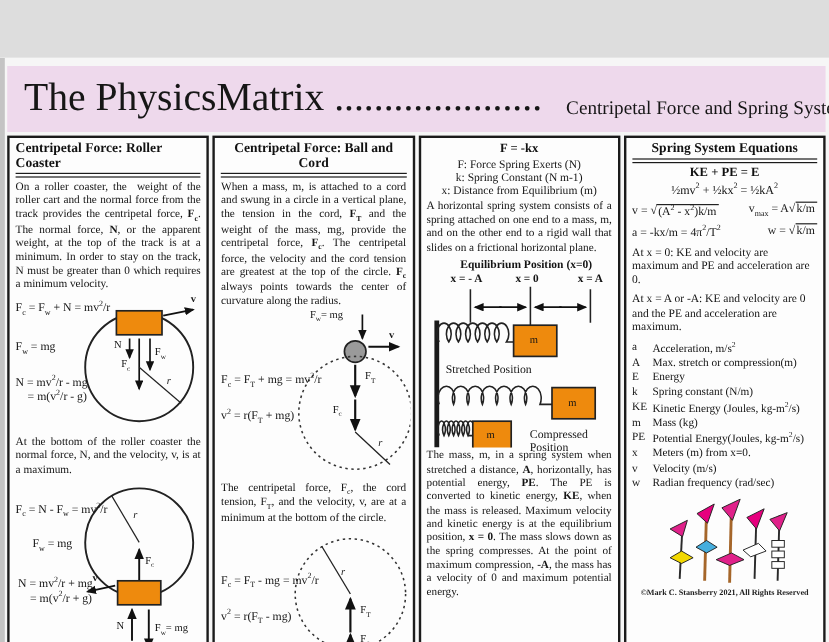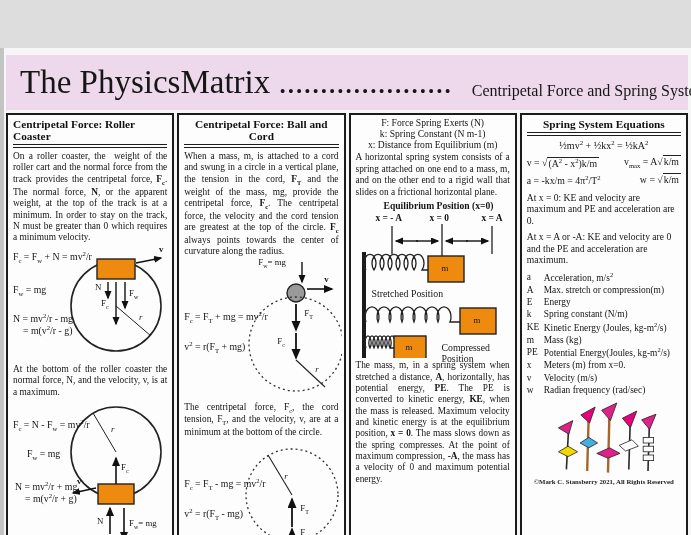--- a/index.html
+++ b/index.html
@@ -165,20 +165,21 @@
         <span class="lbl" style="left:116px;top:62px;">F<sub>T</sub></span>
         <span class="lbl" style="left:116px;top:86px;">F<sub>c</sub></span>
         <span class="lbl bold" style="left:60px;top:99px;">v</span>
 
         <div class="eqabs eq" style="left:0;top:36px;">F<sub>c</sub> = F<sub>T</sub> -  mg = mv<sup>2</sup>/r</div>
         <div class="eqabs eq" style="left:0;top:66px;">v<sup>2</sup> = r(F<sub>T</sub>  -  mg)</div>
       </div>
     </div>
 
     <div class="col">
+      <div class="law">F = -kx</div>
       <div class="defs">F: Force Spring Exerts (N)</div>
       <div class="defs">k: Spring Constant (N m-1)</div>
       <div class="defs">x: Distance from Equilibrium (m)</div>
       <div class="txt">A horizontal spring system consists of a spring attached on one end to a mass, m, and on the other end to a rigid wall that slides on a frictional horizontal plane.</div>
 
       <div class="diag" style="height:158px;">
         <span class="lbl bold" style="left:28px;top:0;font-size:9.6px;">Equilibrium Position (x=0)</span>
         <span class="lbl bold" style="left:20px;top:13px;font-size:9.4px;">x = - A</span>
         <span class="lbl bold" style="left:74px;top:13px;font-size:9.4px;">x = 0</span>
         <span class="lbl bold" style="left:126px;top:13px;font-size:9.4px;">x = A</span>
@@ -208,20 +209,21 @@
         <span class="lbl" style="left:118px;top:115px;">m</span>
         <span class="lbl" style="left:50px;top:142px;">m</span>
         <span class="pos-label" style="position:absolute;left:76px;top:142px;">Compressed Position</span>
       </div>
 
       <div class="txt" style="font-size:9.3px;">The mass, m, in a spring system when stretched a distance, <b>A</b>, horizontally, has potential energy, <b>PE</b>. The PE is converted to kinetic energy, <b>KE</b>, when the mass is released. Maximum velocity and kinetic energy is at the equilibrium position, <b>x = 0</b>. The mass slows down as the spring compresses. At the point of maximum compression, <b>-A</b>, the mass has a velocity of 0 and maximum potential energy.</div>
     </div>
 
     <div class="col">
       <div class="h1 center">Spring System Equations</div>
+      <div class="c4eq1">KE + PE = E</div>
       <div class="c4eq2">½mv<sup>2</sup>  + ½kx<sup>2</sup> = ½kA<sup>2</sup></div>
       <div class="c4row">
         <span class="eq">v = √<span class="rad">(A<sup>2</sup> - x<sup>2</sup>)k/m</span></span>
         <span class="eq">v<sub>max</sub> = A√<span class="rad">k/m</span></span>
       </div>
       <div class="c4row">
         <span class="eq">a = -kx/m = 4π<sup>2</sup>/T<sup>2</sup></span>
         <span class="eq">w = √<span class="rad">k/m</span></span>
       </div>
       <div class="note">At x = 0: KE and velocity are maximum and PE and acceleration are 0.</div>

